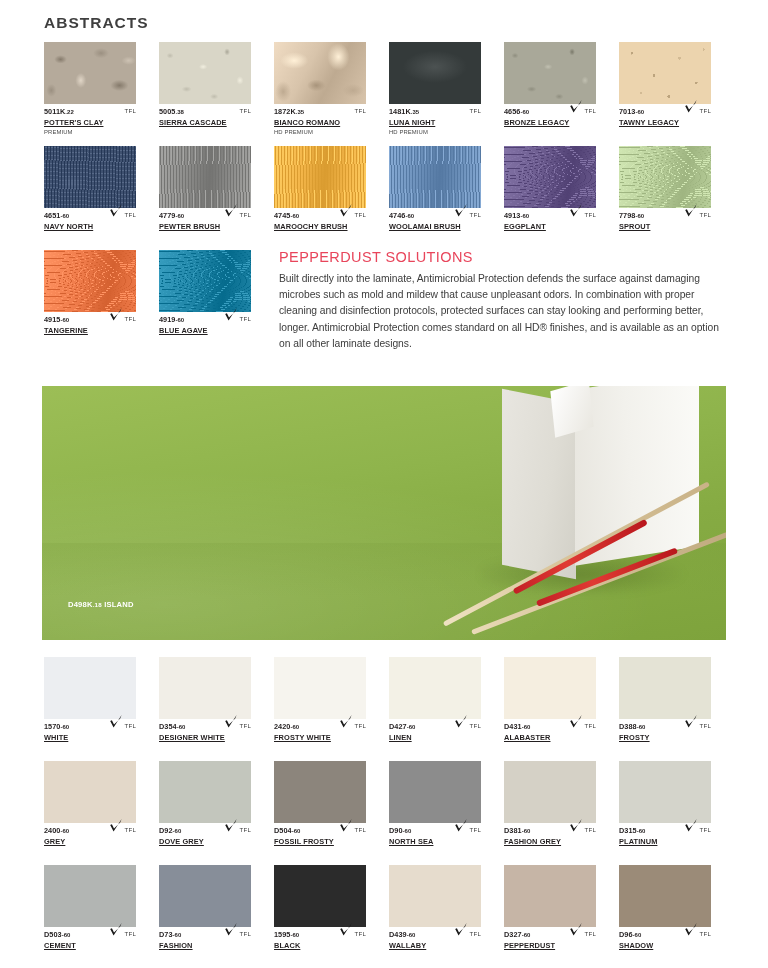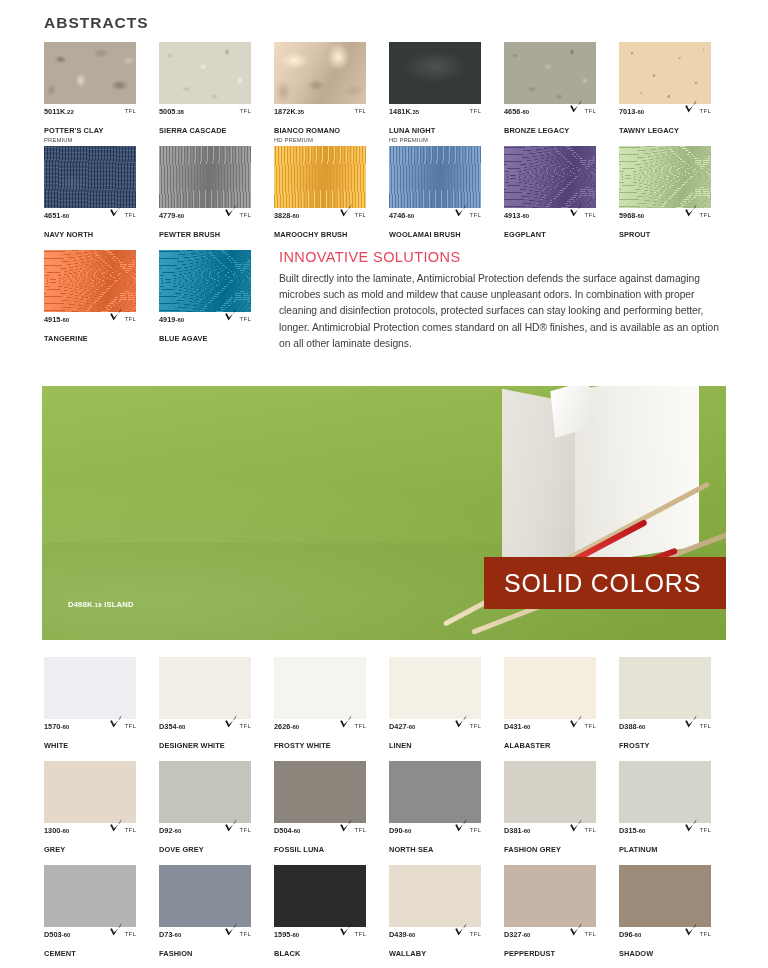--- a/index.html
+++ b/index.html
@@ -77,22 +77,23 @@
   .code .suffix {
     font-size: 6.0px;
     font-weight: 700;
   }
   .name {
     font-size: 7.4px;
     font-weight: 700;
     letter-spacing: 0.1px;
     color: #231f20;
     line-height: 10px;
-    margin-top: 9px;
+    margin-top: 1px;
     white-space: nowrap;
+    text-decoration: underline;
   }
   .sub {
     font-size: 5.9px;
     font-weight: 400;
     letter-spacing: 0.1px;
     color: #4a4a4a;
     line-height: 8px;
     margin-top: 0px;
     white-space: nowrap;
   }
@@ -351,21 +352,21 @@
         <div class="swatch">
           <div class="tex" style="background: repeating-linear-gradient(88deg, rgb(218, 156, 48) 0px, rgb(218, 156, 48) 1px, transparent 1px, transparent 3px), repeating-linear-gradient(92deg, rgb(255, 206, 98) 0px, rgb(255, 206, 98) 1px, transparent 1px, transparent 6px), linear-gradient(95deg, rgb(255, 206, 98) 0%, rgb(244, 182, 74) 30%, rgb(218, 156, 48) 55%, rgb(244, 182, 74) 78%, rgb(255, 206, 98) 100%);"></div>
         </div>
         <div class="meta">
           <div class="check">
             <svg viewBox="0 0 14 15" xmlns="http://www.w3.org/2000/svg">
               <path d="M1.2 7.0 L4.6 13.6 L12.6 0.9 L11.2 4.6 L5.0 10.6 L2.9 6.2 Z" fill="#1a1a1a"></path>
             </svg>
           </div>
           <div class="tfl">TFL</div>
-          <div class="code"><span>3828</span><span class="suffix">-60</span></div>
+          <div class="code"><span>4745</span><span class="suffix">-60</span></div>
           <div class="name">MAROOCHY BRUSH</div>
         </div>
       </div>
       <div class="cell" style="height: 104px;">
         <div class="swatch">
           <div class="tex" style="background: repeating-linear-gradient(88deg, rgb(85, 121, 163) 0px, rgb(85, 121, 163) 1px, transparent 1px, transparent 3px), repeating-linear-gradient(92deg, rgb(135, 171, 213) 0px, rgb(135, 171, 213) 1px, transparent 1px, transparent 6px), linear-gradient(95deg, rgb(135, 171, 213) 0%, rgb(111, 147, 189) 30%, rgb(85, 121, 163) 55%, rgb(111, 147, 189) 78%, rgb(135, 171, 213) 100%);"></div>
         </div>
         <div class="meta">
           <div class="check">
             <svg viewBox="0 0 14 15" xmlns="http://www.w3.org/2000/svg">
@@ -396,21 +397,21 @@
         <div class="swatch">
           <div class="tex" style="background: repeating-radial-gradient(60px 14px at 10% 50%, rgb(159, 181, 129) 0px, rgb(159, 181, 129) 1px, transparent 1px, transparent 6px), repeating-radial-gradient(70px 18px at 90% 40%, rgb(209, 231, 179) 0px, rgb(209, 231, 179) 1px, transparent 1px, transparent 8px), linear-gradient(100deg, rgb(209, 231, 179) 0%, rgb(185, 207, 155) 40%, rgb(159, 181, 129) 70%, rgb(185, 207, 155) 100%);"></div>
         </div>
         <div class="meta">
           <div class="check">
             <svg viewBox="0 0 14 15" xmlns="http://www.w3.org/2000/svg">
               <path d="M1.2 7.0 L4.6 13.6 L12.6 0.9 L11.2 4.6 L5.0 10.6 L2.9 6.2 Z" fill="#1a1a1a"></path>
             </svg>
           </div>
           <div class="tfl">TFL</div>
-          <div class="code"><span>5968</span><span class="suffix">-60</span></div>
+          <div class="code"><span>7798</span><span class="suffix">-60</span></div>
           <div class="name">SPROUT</div>
         </div>
       </div>
       <div class="cell" style="height: 104px;">
         <div class="swatch">
           <div class="tex" style="background: repeating-radial-gradient(60px 14px at 10% 50%, rgb(213, 97, 48) 0px, rgb(213, 97, 48) 1px, transparent 1px, transparent 6px), repeating-radial-gradient(70px 18px at 90% 40%, rgb(255, 147, 98) 0px, rgb(255, 147, 98) 1px, transparent 1px, transparent 8px), linear-gradient(100deg, rgb(255, 147, 98) 0%, rgb(239, 123, 74) 40%, rgb(213, 97, 48) 70%, rgb(239, 123, 74) 100%);"></div>
         </div>
         <div class="meta">
           <div class="check">
             <svg viewBox="0 0 14 15" xmlns="http://www.w3.org/2000/svg">
@@ -433,21 +434,21 @@
             </svg>
           </div>
           <div class="tfl">TFL</div>
           <div class="code"><span>4919</span><span class="suffix">-60</span></div>
           <div class="name">BLUE AGAVE</div>
         </div>
       </div>
     </div>
 
   <div class="innov">
-    <div class="innov-title" style="color: rgb(232, 69, 91);">INNOVATIVE SOLUTIONS</div>
+    <div class="innov-title" style="color: rgb(232, 69, 91);">PEPPERDUST SOLUTIONS</div>
     <div class="innov-body">Built directly into the laminate, Antimicrobial Protection defends the surface against damaging microbes such as mold and mildew that cause unpleasant odors. In combination with proper cleaning and disinfection protocols, protected surfaces can stay looking and performing better, longer. Antimicrobial Protection comes standard on all HD® finishes, and is available as an option on all other laminate designs.</div>
   </div>
 
   <div class="hero">
     <div class="hero-bg"></div>
     <div class="hero-floorline"></div>
     <div class="hero-shadow"></div>
     <div class="hero-box">
       <div class="face-left"></div>
       <div class="face-right"></div>
@@ -456,23 +457,20 @@
     <div class="stick a"></div>
     <div class="stick b"></div>
     <div class="stick-red a"></div>
     <div class="stick-red b"></div>
 
     <div class="hero-caption">
       <span>D498K</span><span class="suffix">.18</span>
       <span>ISLAND</span>
     </div>
 
-    <div class="hero-banner" style="background: rgb(150, 42, 14);">
-      <span>SOLID COLORS</span>
-    </div>
   </div>
 
   <div class="grid solids" id="grid-solids">
       <div class="cell" style="height: 104px;">
         <div class="swatch">
           <div class="tex" style="background: rgb(236, 238, 241);"></div>
         </div>
         <div class="meta">
           <div class="check">
             <svg viewBox="0 0 14 15" xmlns="http://www.w3.org/2000/svg">
@@ -503,21 +501,21 @@
         <div class="swatch">
           <div class="tex" style="background: rgb(246, 244, 238);"></div>
         </div>
         <div class="meta">
           <div class="check">
             <svg viewBox="0 0 14 15" xmlns="http://www.w3.org/2000/svg">
               <path d="M1.2 7.0 L4.6 13.6 L12.6 0.9 L11.2 4.6 L5.0 10.6 L2.9 6.2 Z" fill="#1a1a1a"></path>
             </svg>
           </div>
           <div class="tfl">TFL</div>
-          <div class="code"><span>2626</span><span class="suffix">-60</span></div>
+          <div class="code"><span>2420</span><span class="suffix">-60</span></div>
           <div class="name">FROSTY WHITE</div>
         </div>
       </div>
       <div class="cell" style="height: 104px;">
         <div class="swatch">
           <div class="tex" style="background: rgb(243, 241, 230);"></div>
         </div>
         <div class="meta">
           <div class="check">
             <svg viewBox="0 0 14 15" xmlns="http://www.w3.org/2000/svg">
@@ -563,21 +561,21 @@
         <div class="swatch">
           <div class="tex" style="background: rgb(227, 216, 201);"></div>
         </div>
         <div class="meta">
           <div class="check">
             <svg viewBox="0 0 14 15" xmlns="http://www.w3.org/2000/svg">
               <path d="M1.2 7.0 L4.6 13.6 L12.6 0.9 L11.2 4.6 L5.0 10.6 L2.9 6.2 Z" fill="#1a1a1a"></path>
             </svg>
           </div>
           <div class="tfl">TFL</div>
-          <div class="code"><span>1300</span><span class="suffix">-60</span></div>
+          <div class="code"><span>2400</span><span class="suffix">-60</span></div>
           <div class="name">GREY</div>
         </div>
       </div>
       <div class="cell" style="height: 104px;">
         <div class="swatch">
           <div class="tex" style="background: rgb(195, 198, 189);"></div>
         </div>
         <div class="meta">
           <div class="check">
             <svg viewBox="0 0 14 15" xmlns="http://www.w3.org/2000/svg">
@@ -594,21 +592,21 @@
           <div class="tex" style="background: rgb(140, 133, 124);"></div>
         </div>
         <div class="meta">
           <div class="check">
             <svg viewBox="0 0 14 15" xmlns="http://www.w3.org/2000/svg">
               <path d="M1.2 7.0 L4.6 13.6 L12.6 0.9 L11.2 4.6 L5.0 10.6 L2.9 6.2 Z" fill="#1a1a1a"></path>
             </svg>
           </div>
           <div class="tfl">TFL</div>
           <div class="code"><span>D504</span><span class="suffix">-60</span></div>
-          <div class="name">FOSSIL LUNA</div>
+          <div class="name">FOSSIL FROSTY</div>
         </div>
       </div>
       <div class="cell" style="height: 104px;">
         <div class="swatch">
           <div class="tex" style="background: rgb(140, 140, 140);"></div>
         </div>
         <div class="meta">
           <div class="check">
             <svg viewBox="0 0 14 15" xmlns="http://www.w3.org/2000/svg">
               <path d="M1.2 7.0 L4.6 13.6 L12.6 0.9 L11.2 4.6 L5.0 10.6 L2.9 6.2 Z" fill="#1a1a1a"></path>

